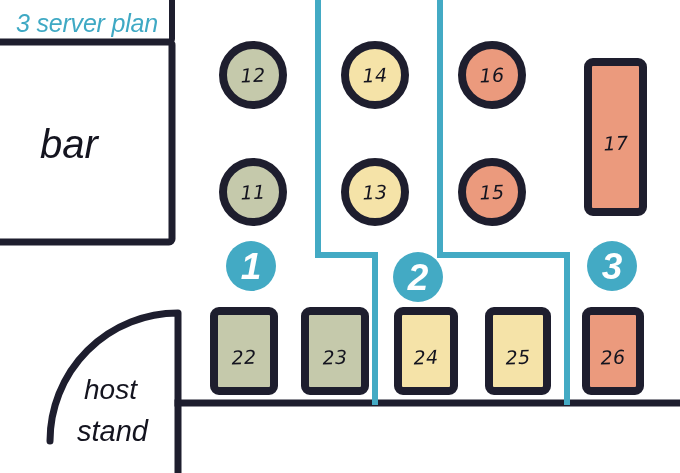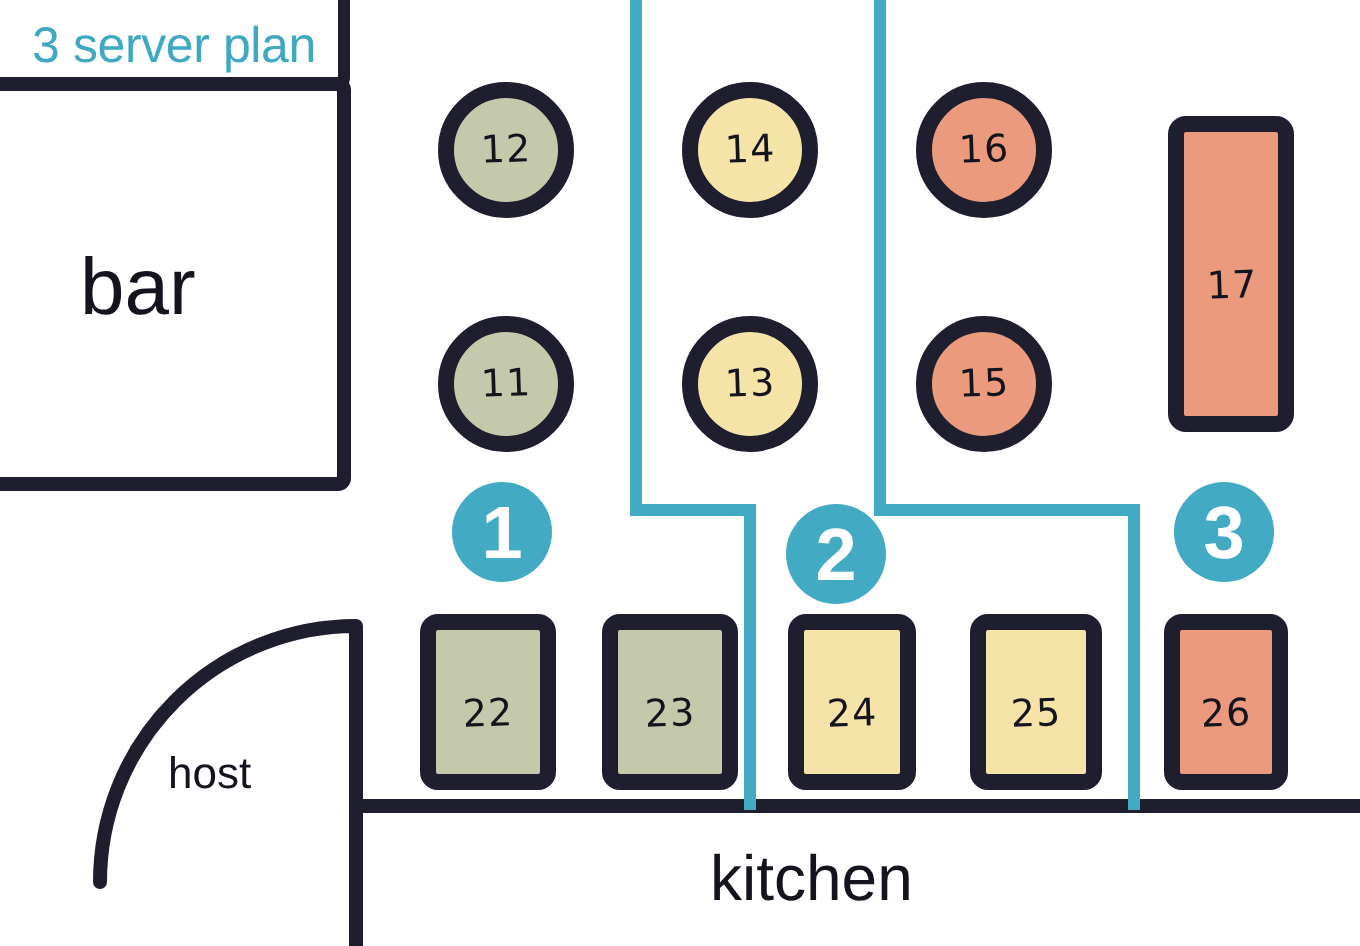--- a/index.html
+++ b/index.html
@@ -7,20 +7,21 @@
     padding: 0;
     background: #ffffff;
   }
   #plan {
     position: relative;
     width: 680px;
     height: 473px;
     background: #ffffff;
     overflow: hidden;
     font-family: "Liberation Sans", sans-serif;
+    font-style: italic;
   }
   #plan svg.layer {
     position: absolute;
     left: 0;
     top: 0;
     width: 680px;
     height: 473px;
   }
   .title-text {
     position: absolute;
@@ -46,21 +47,21 @@
     margin-top: 22px;
   }
   .room-label.kitchen {
     left: 355px;
     top: 421px;
     font-size: 32px;
   }
   .room-label.host-1 {
     left: 84px;
     top: 374px;
-    font-size: 22px;
+    font-size: 28px;
   }
   .room-label.host-2 {
     left: 77px;
     top: 415px;
     font-size: 29px;
   }
   .table-num {
     position: absolute;
     font-family: "DejaVu Sans", sans-serif;
     font-size: 19px;
@@ -112,22 +113,22 @@
     <g id="badges-group">
         <circle cx="251" cy="266" r="25" fill="#43aac4"></circle>
         <circle cx="418" cy="277" r="25" fill="#43aac4"></circle>
         <circle cx="612" cy="266" r="25" fill="#43aac4"></circle>
       </g>
   </svg>
 
   <div class="title-text">3 server plan</div>
 
   <div class="room-label bar">bar</div>
-  <div class="room-label kitchen">kitchen</div>
   <div class="room-label host-1">host</div>
+  <div class="room-label host-2">stand</div>
 
   <div id="table-labels">
       <div class="table-num" style="left: 253px; top: 75px;">12</div>
       <div class="table-num" style="left: 253px; top: 192px;">11</div>
       <div class="table-num" style="left: 375px; top: 75px;">14</div>
       <div class="table-num" style="left: 375px; top: 192px;">13</div>
       <div class="table-num" style="left: 492px; top: 75px;">16</div>
       <div class="table-num" style="left: 492px; top: 192px;">15</div>
       <div class="table-num" style="left: 615.5px; top: 143px;">17</div>
       <div class="table-num" style="left: 244px; top: 357px;">22</div>

